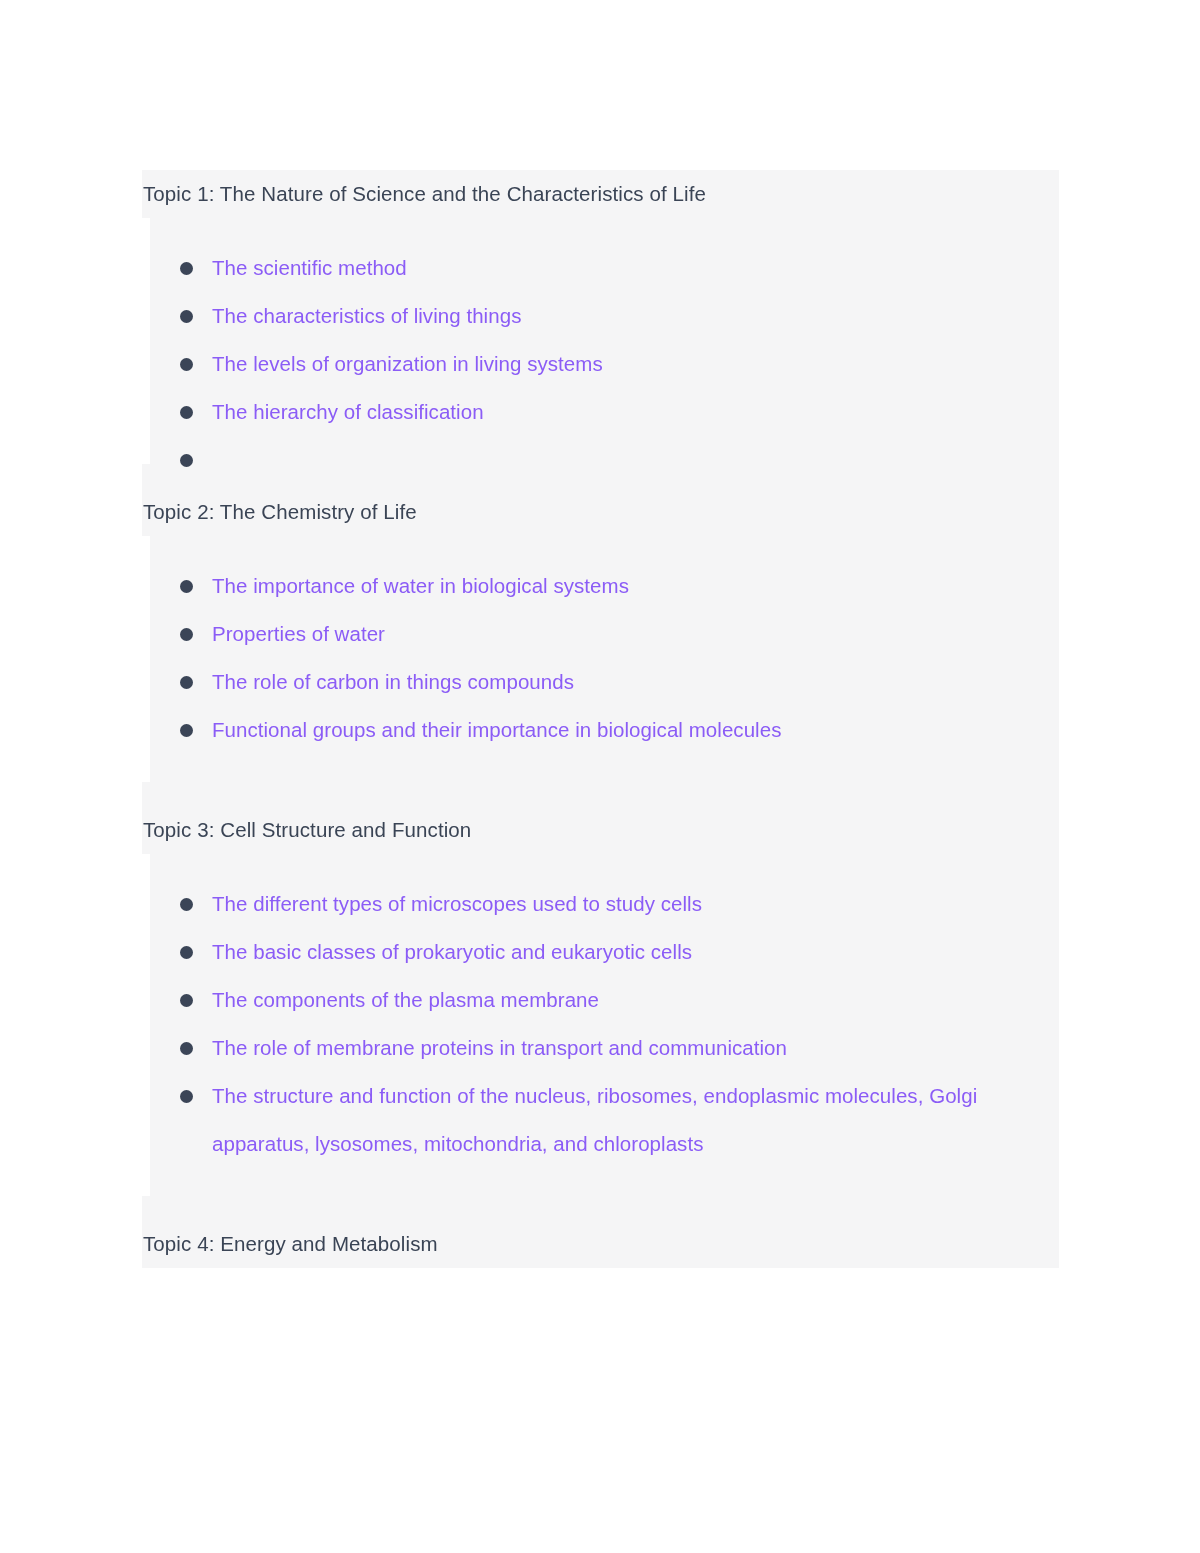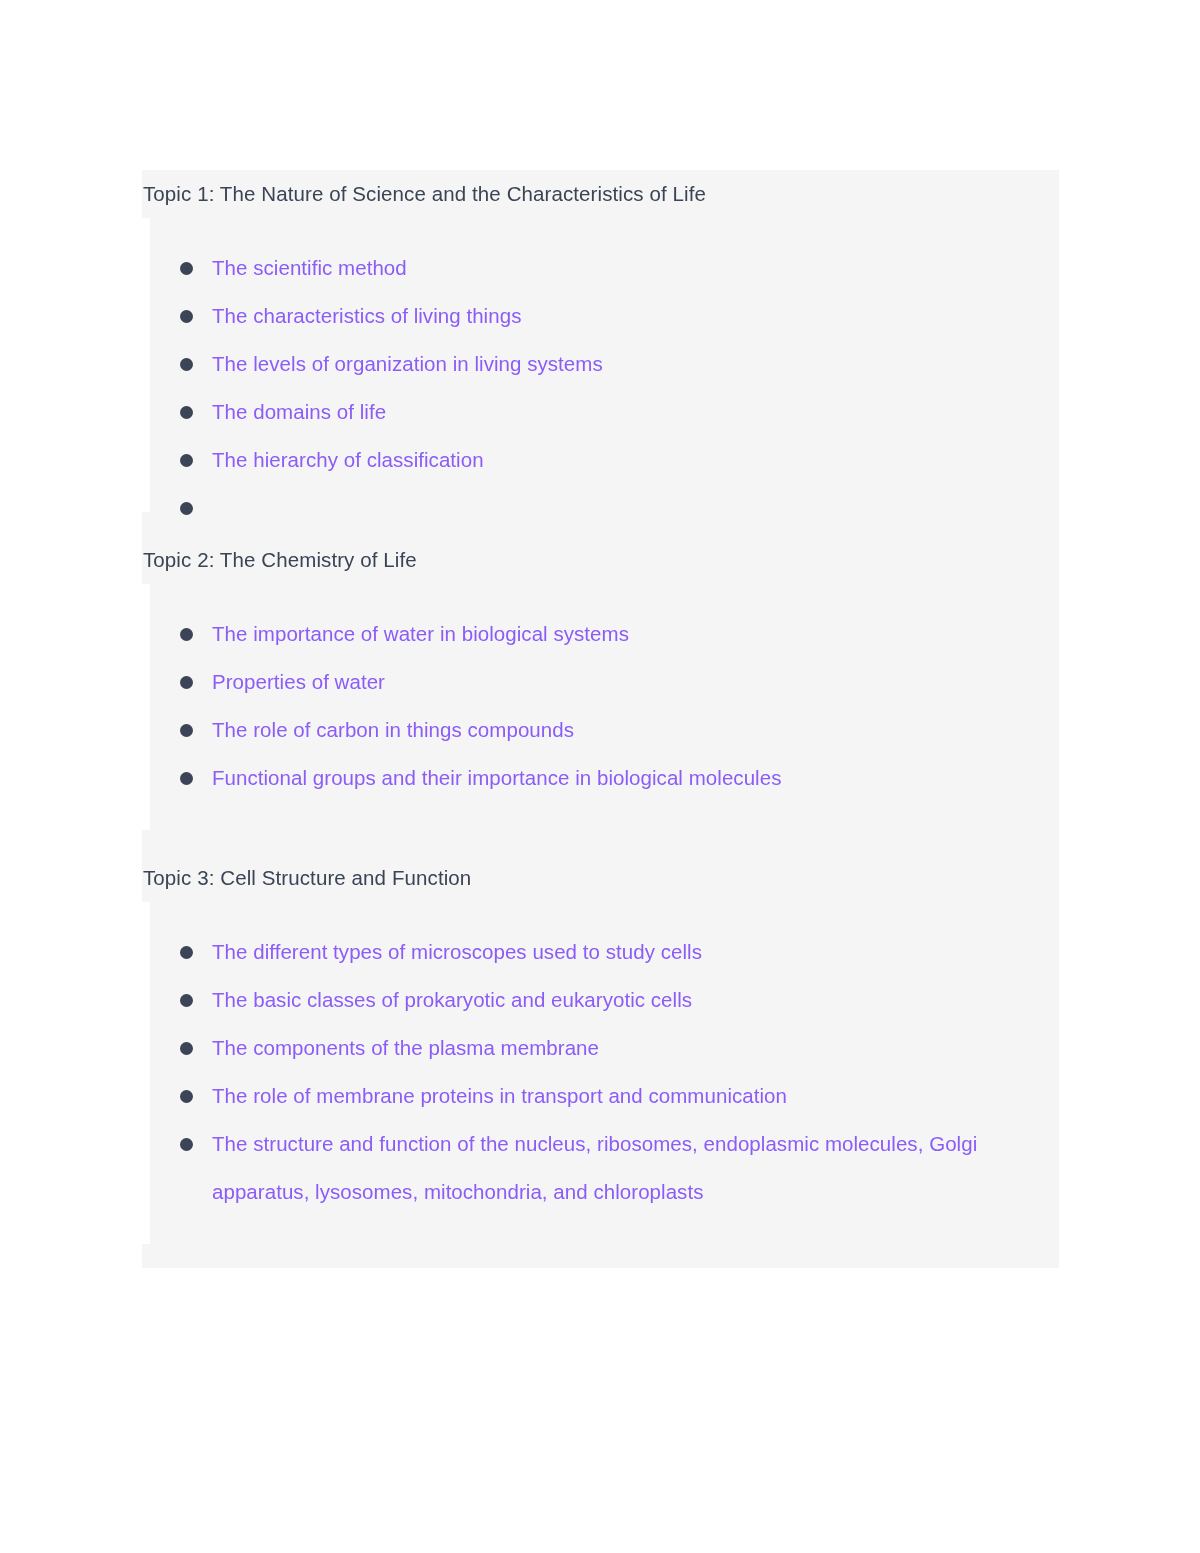--- a/index.html
+++ b/index.html
@@ -100,21 +100,20 @@
 <div class="page">
   <div class="top-spacer"></div>
   <div class="doc" id="doc-root" style="position:static;">
       <div class="section">
         <p class="topic-heading">Topic 1: The Nature of Science and the Characteristics of Life</p>
         <div class="pad-before-list"></div>
         <ul class="topic-list">
           <li><span class="bullet"></span><span>The scientific method</span></li>
           <li><span class="bullet"></span><span>The characteristics of living things</span></li>
           <li><span class="bullet"></span><span>The levels of organization in living systems</span></li>
-          <li><span class="bullet"></span><span>The domains of life</span></li>
           <li><span class="bullet"></span><span>The hierarchy of classification</span></li>
           <li><span class="bullet"></span></li>
         </ul>
         <div class="pad-after-list"></div>
         <div class="pad-before-head"></div>
       </div>
       <div class="section">
         <p class="topic-heading">Topic 2: The Chemistry of Life</p>
         <div class="pad-before-list"></div>
         <ul class="topic-list">
@@ -132,15 +131,18 @@
         <ul class="topic-list">
           <li><span class="bullet"></span><span>The different types of microscopes used to study cells</span></li>
           <li><span class="bullet"></span><span>The basic classes of prokaryotic and eukaryotic cells</span></li>
           <li><span class="bullet"></span><span>The components of the plasma membrane</span></li>
           <li><span class="bullet"></span><span>The role of membrane proteins in transport and communication</span></li>
           <li><span class="bullet"></span><span>The structure and function of the nucleus, ribosomes, endoplasmic molecules, Golgi apparatus, lysosomes, mitochondria, and chloroplasts</span></li>
         </ul>
         <div class="pad-after-list"></div>
         <div class="pad-before-head"></div>
       </div>
+      <div class="section">
+        <p class="topic-heading">Topic 4: Energy and Metabolism</p>
+      </div>
     </div>
   <div class="bottom-spacer"></div>
 </div>
 
 </body></html>

